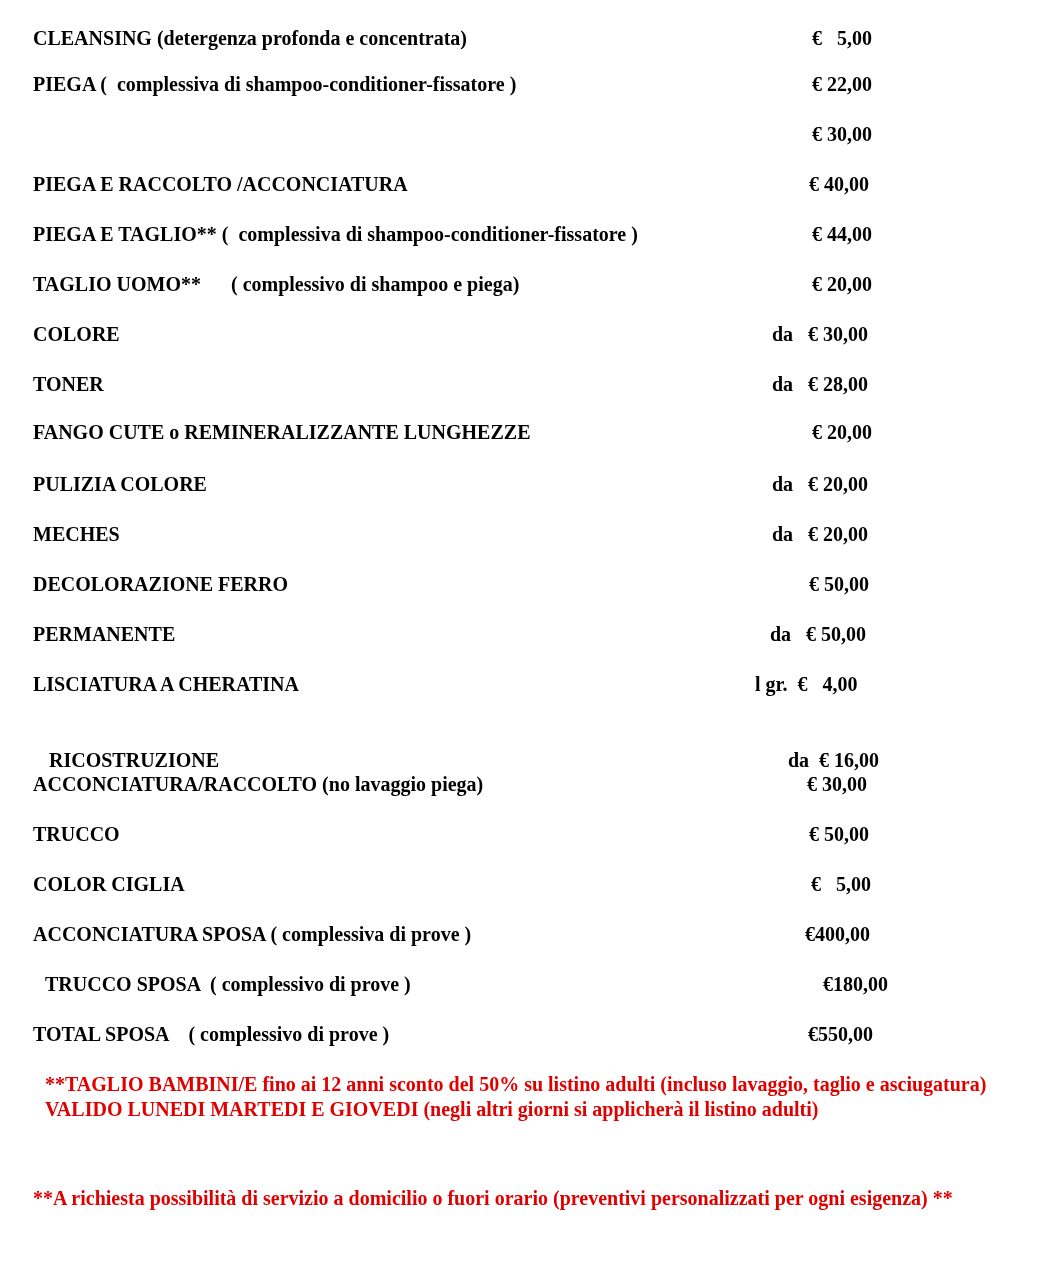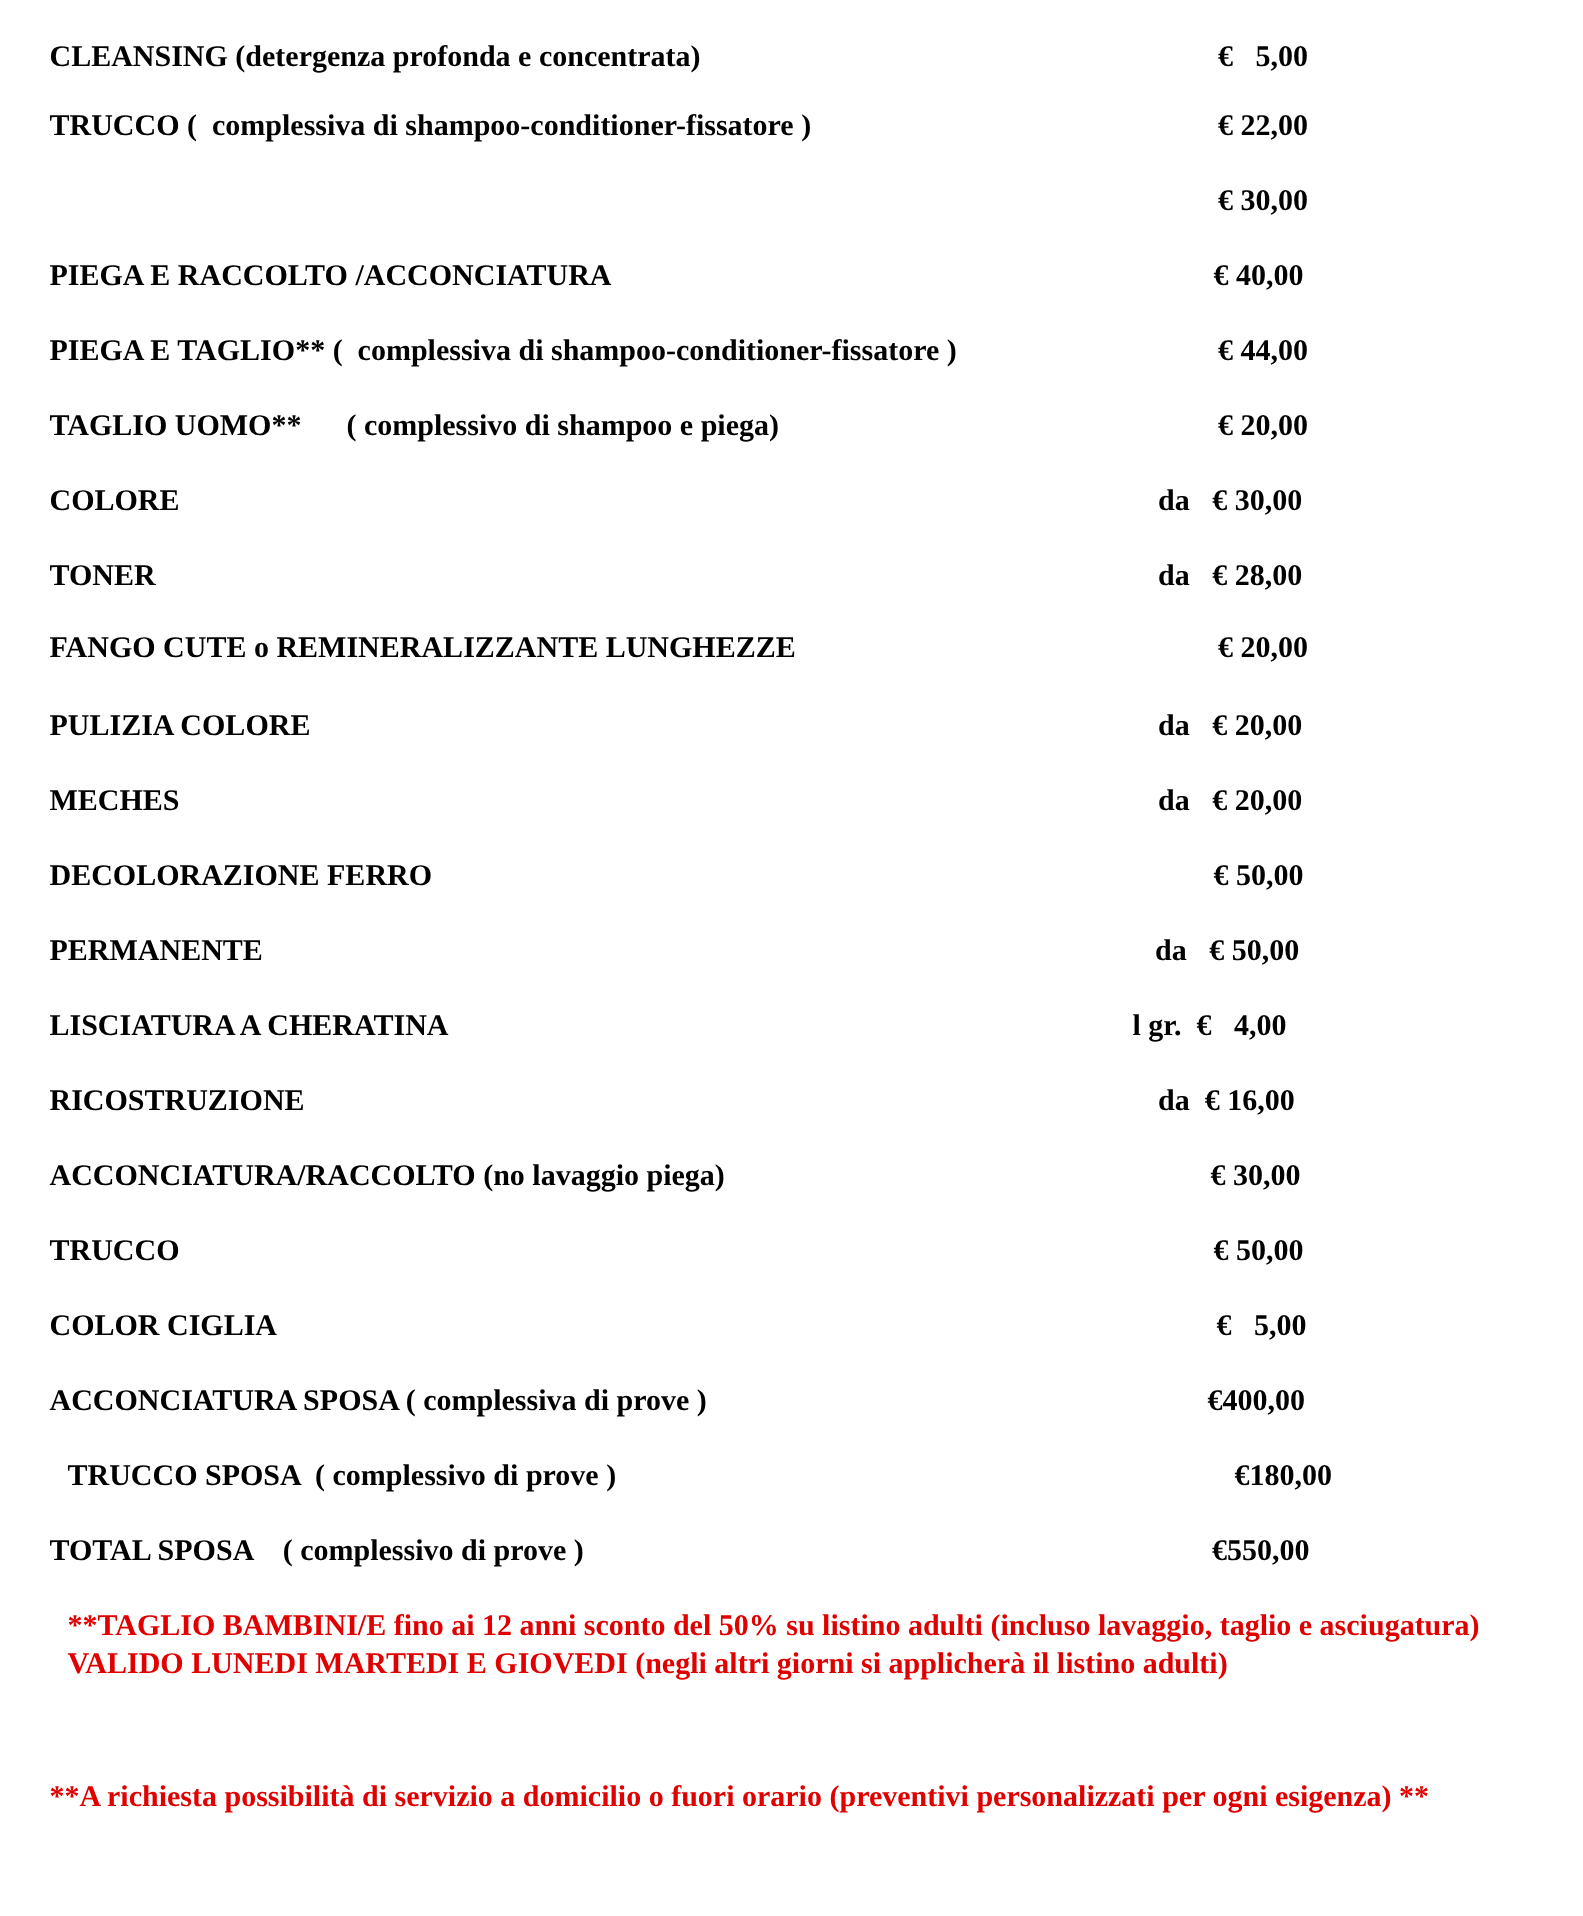--- a/index.html
+++ b/index.html
@@ -22,21 +22,21 @@
   </style>
 </head>
 <body>
 
 <div id="price-list">
   <div class="row" style="top:26px;">
     <span class="name">CLEANSING (detergenza profonda e concentrata)</span>
     <span class="price" style="left: 779px;">€   5,00</span>
   </div>
   <div class="row" style="top:72px;">
-    <span class="name">TRUCCO (  complessiva di shampoo-conditioner-fissatore )</span>
+    <span class="name">PIEGA (  complessiva di shampoo-conditioner-fissatore )</span>
     <span class="price" style="left: 779px;">€ 22,00</span>
   </div>
   <div class="row" style="top:122px;">
     <span class="price" style="left: 779px;">€ 30,00</span>
   </div>
   <div class="row" style="top:172px;">
     <span class="name">PIEGA E RACCOLTO /ACCONCIATURA</span>
     <span class="price" style="left: 776px;">€ 40,00</span>
   </div>
   <div class="row" style="top:222px;">
@@ -72,21 +72,21 @@
     <span class="price" style="left: 776px;">€ 50,00</span>
   </div>
   <div class="row" style="top:622px;">
     <span class="name">PERMANENTE</span>
     <span class="price" style="left: 737px;">da   € 50,00</span>
   </div>
   <div class="row" style="top:672px;">
     <span class="name">LISCIATURA A CHERATINA</span>
     <span class="price" style="left: 722px;">l gr.  €   4,00</span>
   </div>
-  <div class="row" style="top:722px;">
+  <div class="row" style="top:748px;margin-left:16px;">
     <span class="name">RICOSTRUZIONE</span>
     <span class="price" style="left: 739px;">da  € 16,00</span>
   </div>
   <div class="row" style="top:772px;">
     <span class="name">ACCONCIATURA/RACCOLTO (no lavaggio piega)</span>
     <span class="price" style="left: 774px;">€ 30,00</span>
   </div>
   <div class="row" style="top:822px;">
     <span class="name">TRUCCO</span>
     <span class="price" style="left: 776px;">€ 50,00</span>

